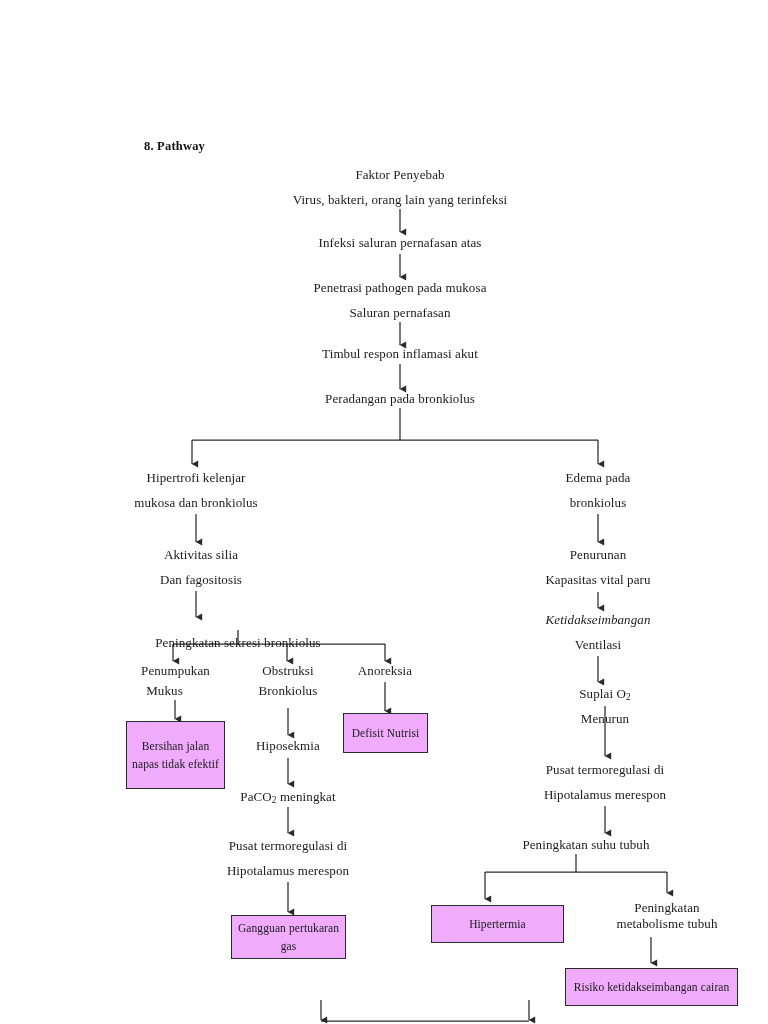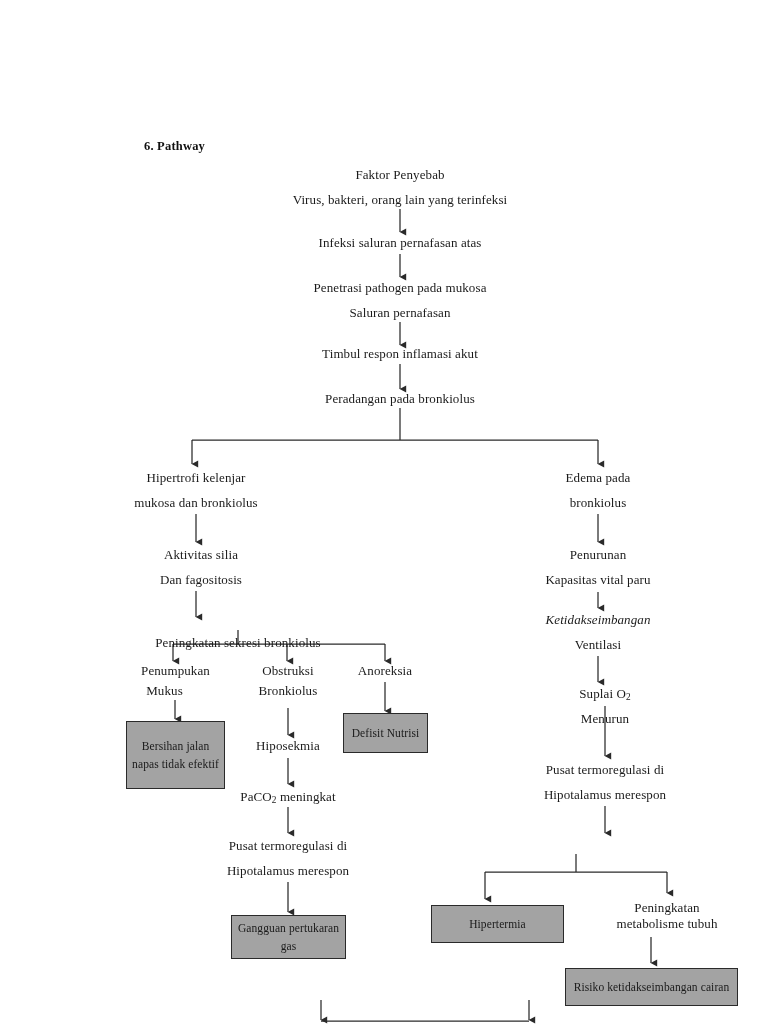--- a/index.html
+++ b/index.html
@@ -34,21 +34,21 @@
     font-size: 13px;
     line-height: 25px;
     white-space: nowrap;
     color: #1a1a1a;
     letter-spacing: 0.1px;
   }
   .boxnode {
     position: absolute;
     box-sizing: border-box;
     border: 1.3px solid #2a2a2a;
-    background: #a3a3a3;
+    background: #f0abfc;
     text-align: center;
     font-size: 11.5px;
     line-height: 18px;
     display: flex;
     align-items: center;
     justify-content: center;
     color: #1a1a1a;
     letter-spacing: 0.1px;
   }
   .boxnode .inner { width: 100%; padding: 0 3px; }
@@ -59,21 +59,21 @@
     color: #111111;
     letter-spacing: 0.2px;
   }
   sub { font-size: 0.72em; vertical-align: -0.22em; }
 </style>
 </head>
 <body>
 
 <div id="canvas">
 
-  <div class="page-title" style="left:144px; top:139px;">6. Pathway</div>
+  <div class="page-title" style="left:144px; top:139px;">8. Pathway</div>
 
   <svg class="svg-layer" viewBox="0 0 768 1024" xmlns="http://www.w3.org/2000/svg">
     <defs>
       <marker id="ah" markerWidth="9" markerHeight="9" refX="4.2" refY="7.4" orient="auto" markerUnits="userSpaceOnUse">
         <path d="M0.6,1.2 L4.2,7.8 L7.8,1.2 Z" fill="#2a2a2a"></path>
       </marker>
     </defs>
     <g stroke="#2a2a2a" stroke-width="1.25" fill="none">
 
       <line x1="400" y1="209" x2="400" y2="232" marker-end="url(#ah)"></line>
@@ -197,20 +197,21 @@
   <div class="node" style="left:508px; top:632px; width:180px;">Ventilasi</div>
 
   <div class="node" style="left:525px; top:681px; width:160px;">Suplai O<sub>2</sub></div>
 
   <div class="node" style="left:525px; top:706px; width:160px;">Menurun</div>
 
   <div class="node" style="left:505px; top:757px; width:200px;">Pusat termoregulasi di</div>
 
   <div class="node" style="left:505px; top:782px; width:200px;">Hipotalamus merespon</div>
 
+  <div class="node" style="left:496px; top:832px; width:180px;">Peningkatan suhu tubuh</div>
 
   <div class="boxnode" style="left:431px; top:905px; width:133px; height:38px;">
     <div class="inner">Hipertermia</div>
   </div>
 
   <div class="node" style="left:592px; top:895px; width:150px;">Peningkatan</div>
 
   <div class="node" style="left:592px; top:913px; width:150px; line-height:22px;">metabolisme tubuh</div>
 
   <div class="boxnode" style="left:565px; top:968px; width:173px; height:38px;">

